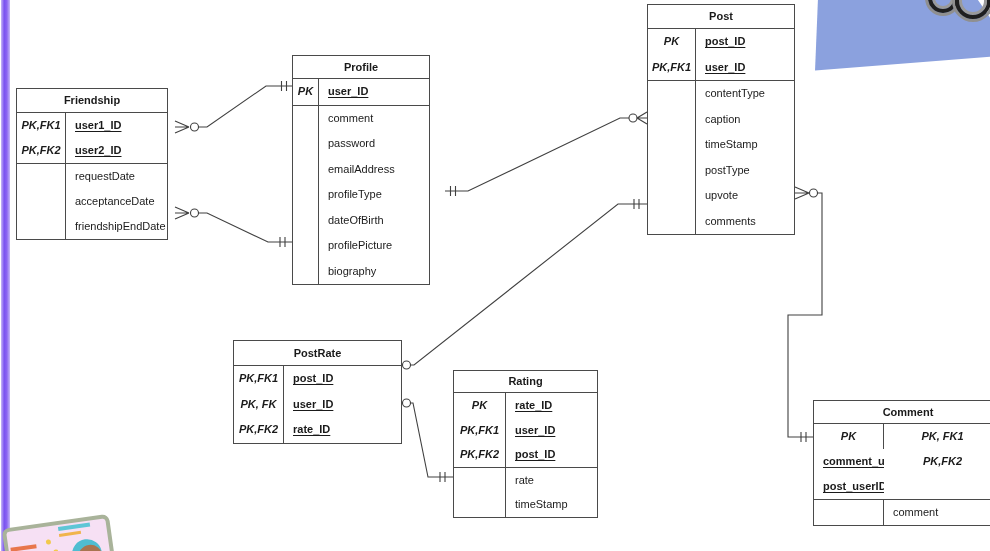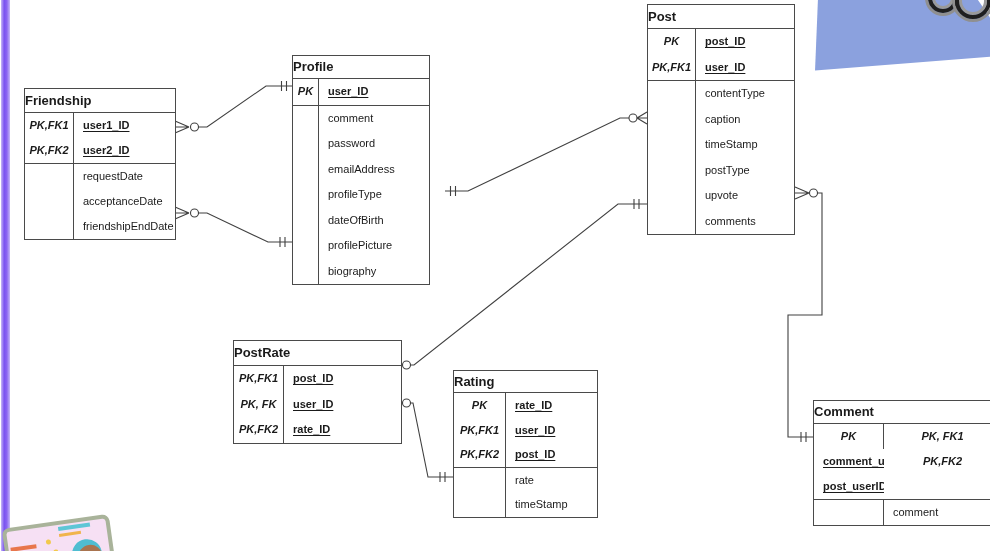--- a/index.html
+++ b/index.html
@@ -15,23 +15,23 @@
     position:absolute;
     background:#fff;
     border:1px solid #4a4a4a;
     color:#1a1a1a;
     font-size:11px;
     box-sizing:border-box;
   }
   .ent-header{
     height:var(--hh);
     line-height:var(--hh);
-    text-align:left;
+    text-align:center;
     font-weight:bold;
-    font-size:13px;
+    font-size:11px;
     border-bottom:1px solid #4a4a4a;
     white-space:nowrap;
   }
   .sec{
     display:grid;
     grid-template-columns:var(--kw) 1fr;
   }
   .sec.attrs{border-top:1px solid #4a4a4a;}
   .kcell{
     border-right:1px solid #4a4a4a;
@@ -148,21 +148,21 @@
   </g>
 
   <g>
     <path d="M795 187 L809 193 M795 193 H809 M795 199 L809 193"></path>
     <circle cx="813.5" cy="193" r="4"></circle>
     <path d="M817.5 193 H822 V315 H788 V437 H813"></path>
     <path d="M801 432 V442 M806 432 V442"></path>
   </g>
 </svg>
 
-<div class="entity" style="left:24px;top:88px;width:152px;--kw:49px;--rh:25px;--hh:23px;">
+<div class="entity" style="left:16px;top:88px;width:152px;--kw:49px;--rh:25px;--hh:23px;">
   <div class="ent-header">Friendship</div>
   <div class="sec keys">
     <div class="kcell">PK,FK1</div>
     <div class="acell key">user1_ID</div>
     <div class="kcell">PK,FK2</div>
     <div class="acell key">user2_ID</div>
   </div>
   <div class="sec attrs">
     <div class="kspacer" style="grid-row:1 / span 3"></div>
     <div class="acell">requestDate</div>

